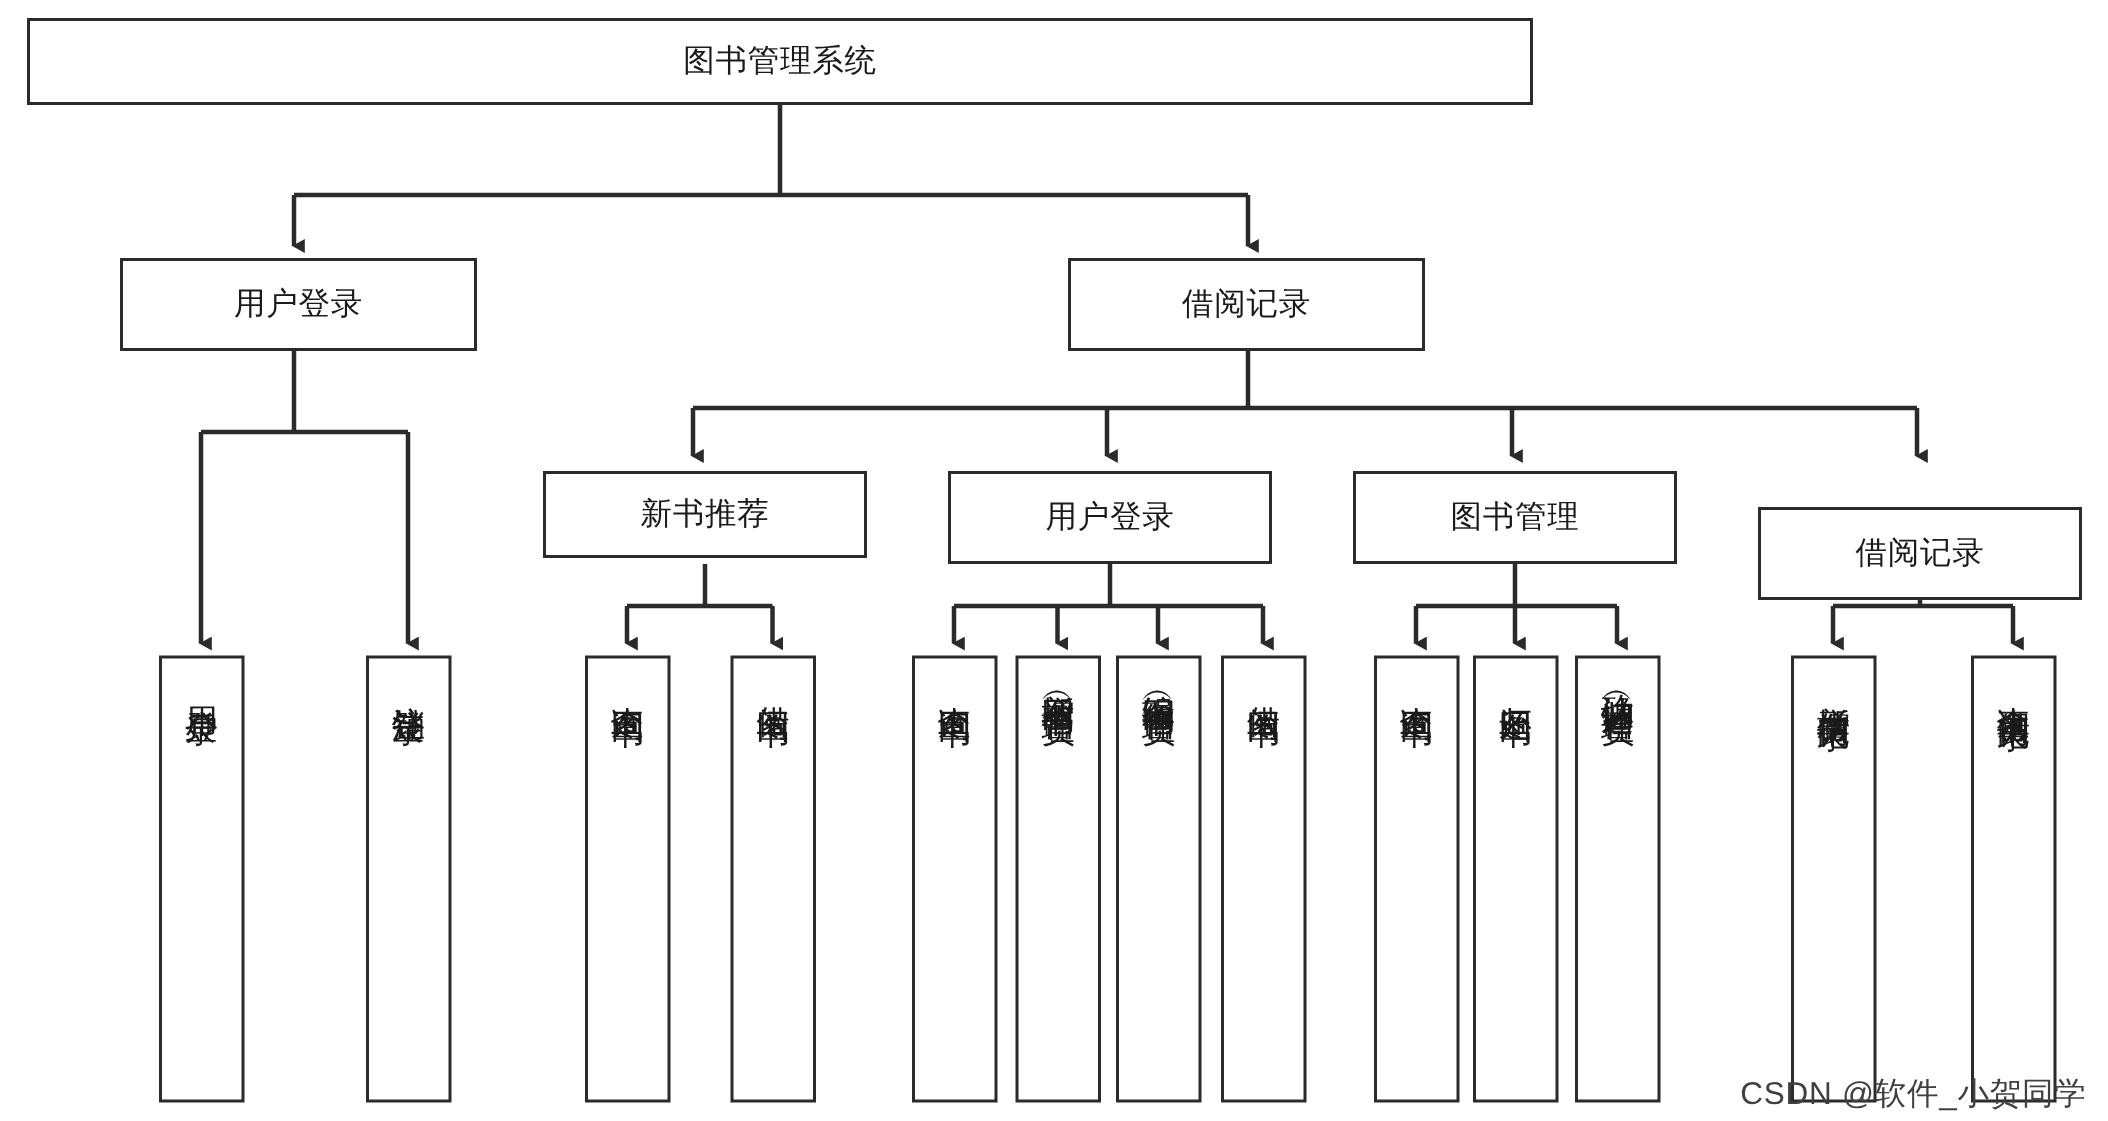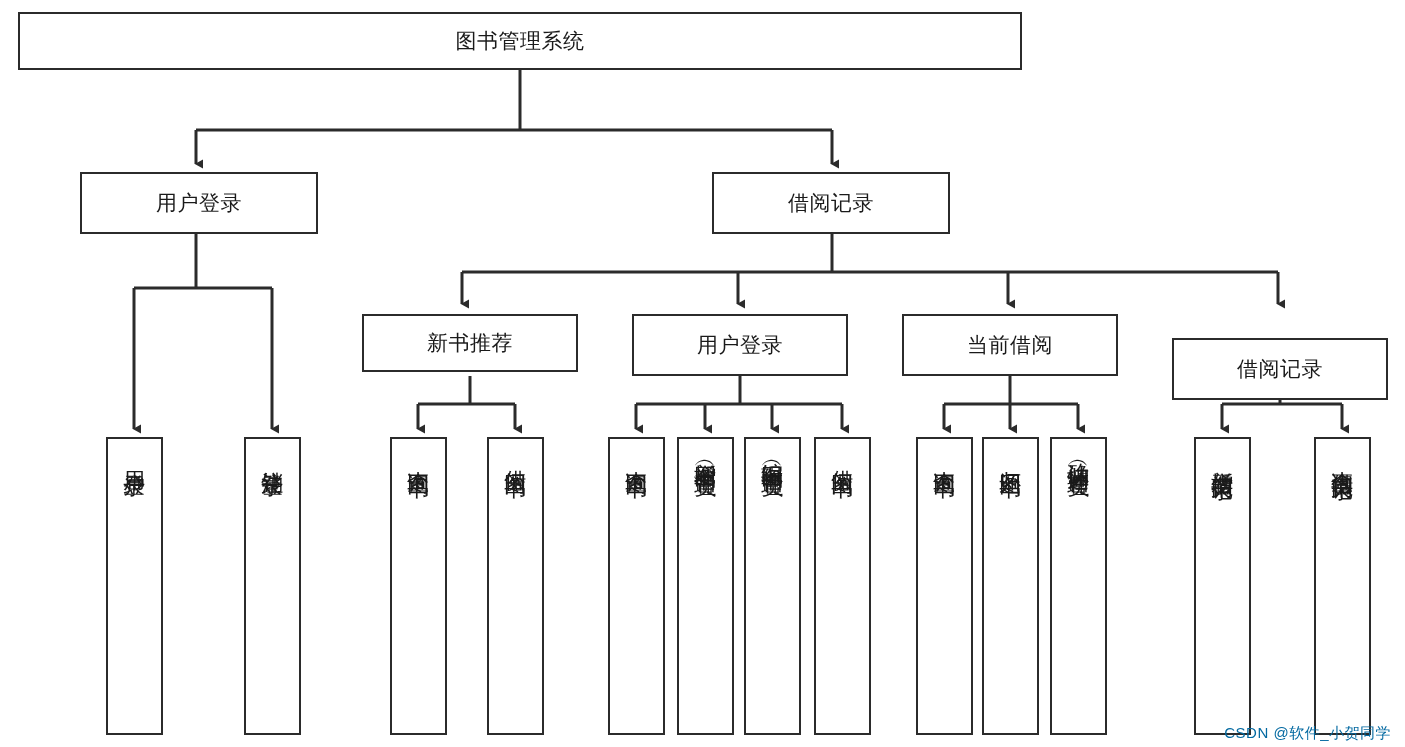--- a/index.html
+++ b/index.html
@@ -61,22 +61,22 @@
     letter-spacing: 2px;
     white-space: nowrap;
   }
   .node.v.shift .label {
     padding-top: 2px;
   }
   .watermark {
     position: absolute;
     right: 14px;
     bottom: 4px;
-    font-size: 15px;
-    color: #0369a1;
+    font-size: 21px;
+    color: #404040;
     white-space: nowrap;
     letter-spacing: 0.5px;
     margin-top: 16px;
   }
 </style>
 </head>
 <body>
 
 <div id="canvas">
 
@@ -141,21 +141,21 @@
     <span class="label">借阅记录</span>
   </div>
 
   <div class="node h" style="left:362px; top:314px; width:216px; height:58px;">
     <span class="label">新书推荐</span>
   </div>
   <div class="node h" style="left:632px; top:314px; width:216px; height:62px;">
     <span class="label">用户登录</span>
   </div>
   <div class="node h" style="left:902px; top:314px; width:216px; height:62px;">
-    <span class="label">当前借阅</span>
+    <span class="label">图书管理</span>
   </div>
   <div class="node h" style="left:1172px; top:314px; width:216px; height:62px;margin-top:24px;">
     <span class="label">借阅记录</span>
   </div>
 
   <div class="node v" style="left:106px; top:437px; width:57px; height:298px;">
     <span class="label">用户登录</span>
   </div>
   <div class="node v" style="left:244px; top:437px; width:57px; height:298px;">
     <span class="label">注销登录</span>

